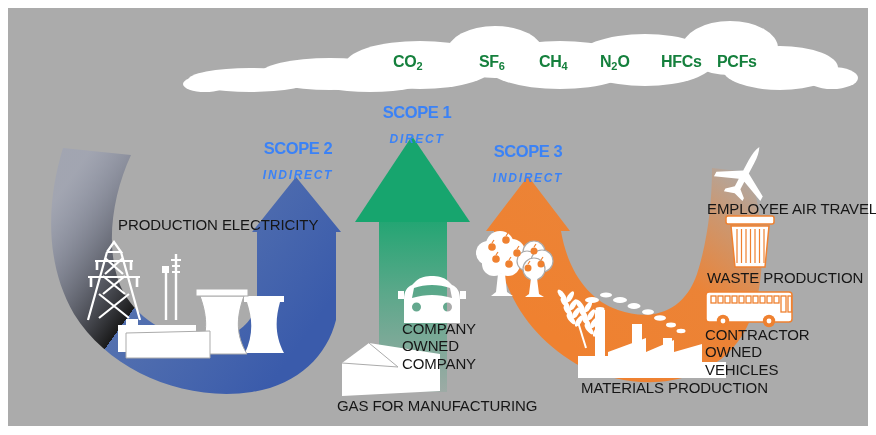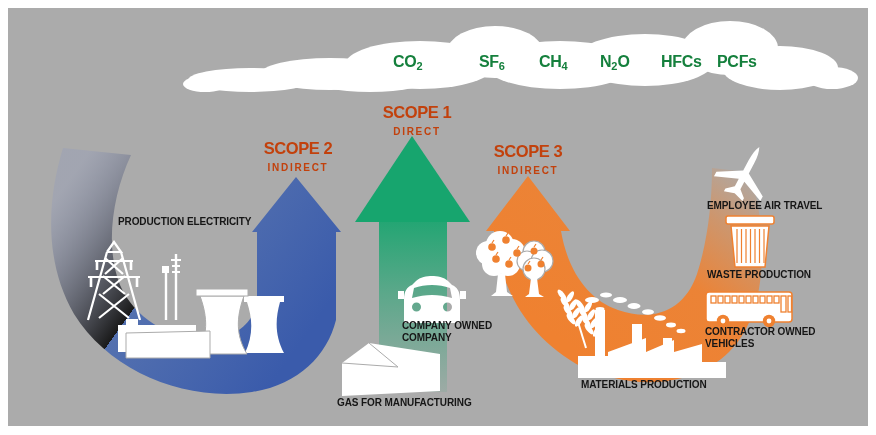--- a/index.html
+++ b/index.html
@@ -10,26 +10,26 @@
   }
   .stage{position:absolute;left:0;top:0;width:876px;height:435px;}
   svg.scene{position:absolute;left:0;top:0;}
   .labels{position:absolute;left:0;top:0;width:876px;height:435px;pointer-events:none;}
   .gas{
     position:absolute;top:53px;
     font-weight:700;font-size:16px;color:#15803d;letter-spacing:-0.3px;
     white-space:nowrap;
   }
   .gas .sub{font-size:11px;position:relative;top:3px;letter-spacing:0;}
-  .scope{position:absolute;text-align:center;color:#c2410c;}
+  .scope{position:absolute;text-align:center;color:#3b82f6;}
   .scope-title{font-weight:700;font-size:16.5px;letter-spacing:-0.4px;line-height:1.0;}
-  .scope-sub{font-weight:700;font-size:10px;letter-spacing:1.7px;margin-top:6px;line-height:1.0;}
+  .scope-sub{font-weight:700;font-size:12px;letter-spacing:1.7px;margin-top:12px;line-height:1.0;font-style:italic;}
   .item{
     position:absolute;
-    font-weight:700;font-size:10px;color:#161616;
+    font-weight:400;font-size:15px;color:#161616;
     line-height:1.15;letter-spacing:-0.1px;
   }
   .nowrap{white-space:nowrap;}
 </style>
 </head>
 <body>
 
 <div class="stage">
 
 <svg class="scene" width="876" height="435" viewBox="0 0 876 435">

